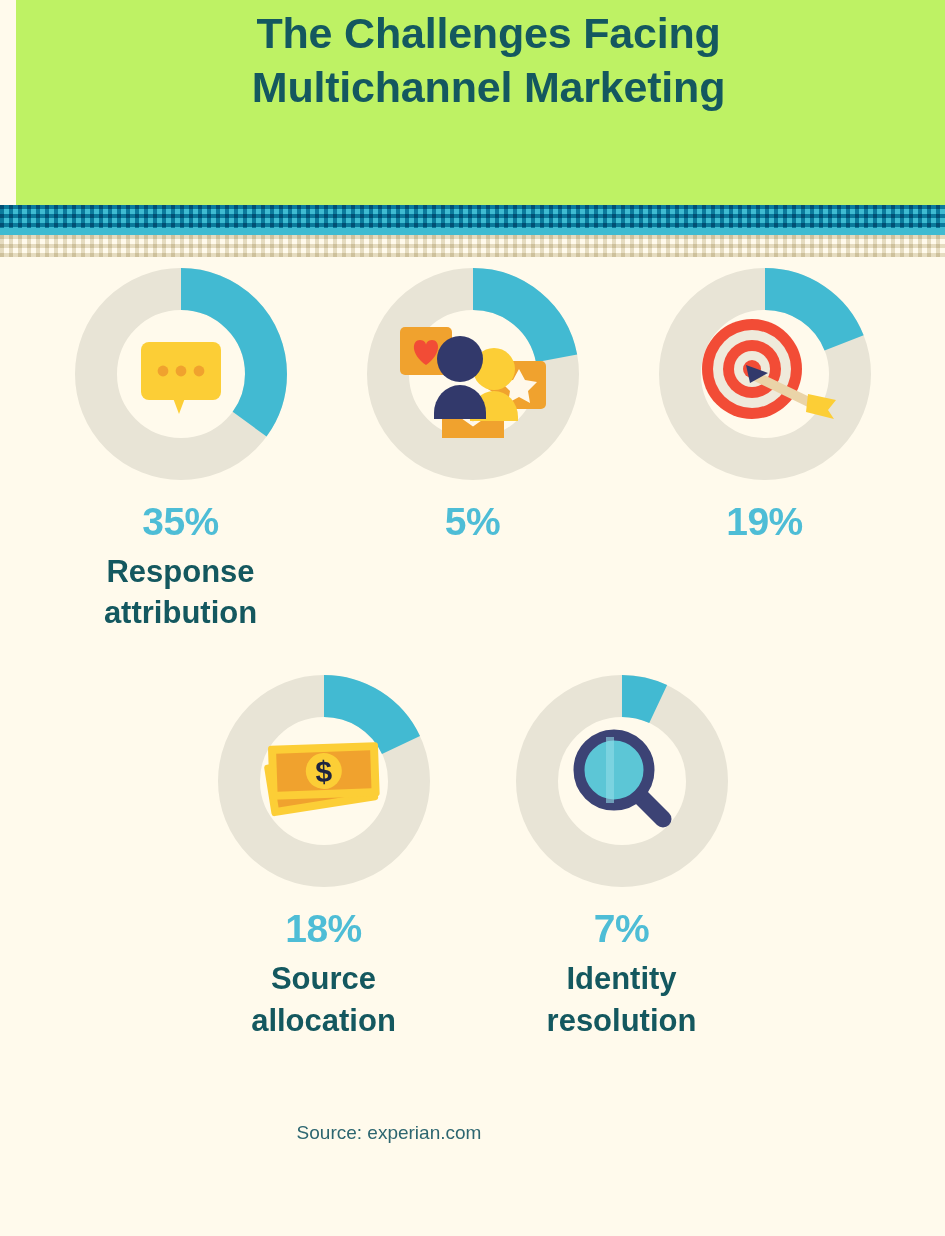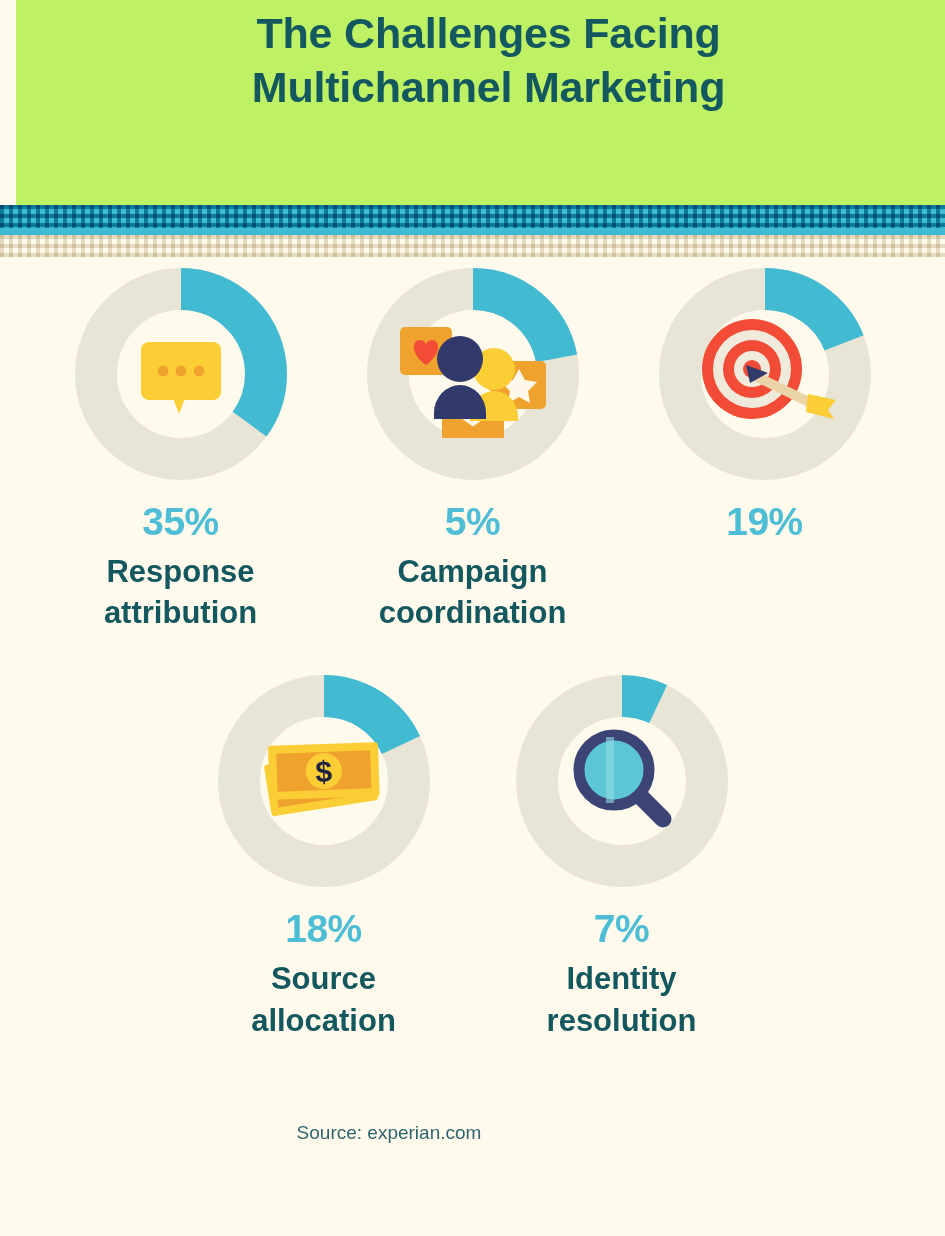--- a/index.html
+++ b/index.html
@@ -191,22 +191,20 @@
             <path d="M44 93 L75 115 L106 93" fill="none" stroke="#FFF8EA" stroke-width="4"></path>
 
             <circle cx="96" cy="60" r="21" fill="#FCCE36"></circle>
             <path d="M72 108 A24 26 0 0 1 120 108 L120 112 L72 112 Z" fill="#FCCE36"></path>
             <circle cx="62" cy="50" r="23" fill="#32396B"></circle>
             <path d="M36 104 A26 28 0 0 1 88 104 L88 110 L36 110 Z" fill="#32396B"></path>
           </svg>
         </div>
       </div>
       <div class="pct">5%</div>
-      <div class="lbl">Campaign
-coordination</div>
     </div>
 
     <div class="stat">
       <div class="donut">
         <svg width="212" height="212" viewBox="0 0 212 212">
           <circle cx="106" cy="106" r="85" fill="none" stroke="#E8E4D6" stroke-width="42"></circle>
           <circle class="arc" cx="106" cy="106" r="85" fill="none" stroke="#42BAD2" stroke-width="42" transform="rotate(-90 106 106)" stroke-dasharray="101.47344271095031 534.0707511102648"></circle>
         </svg>
         <div class="icon-holder">
           <svg width="150" height="130" viewBox="0 0 150 130">

